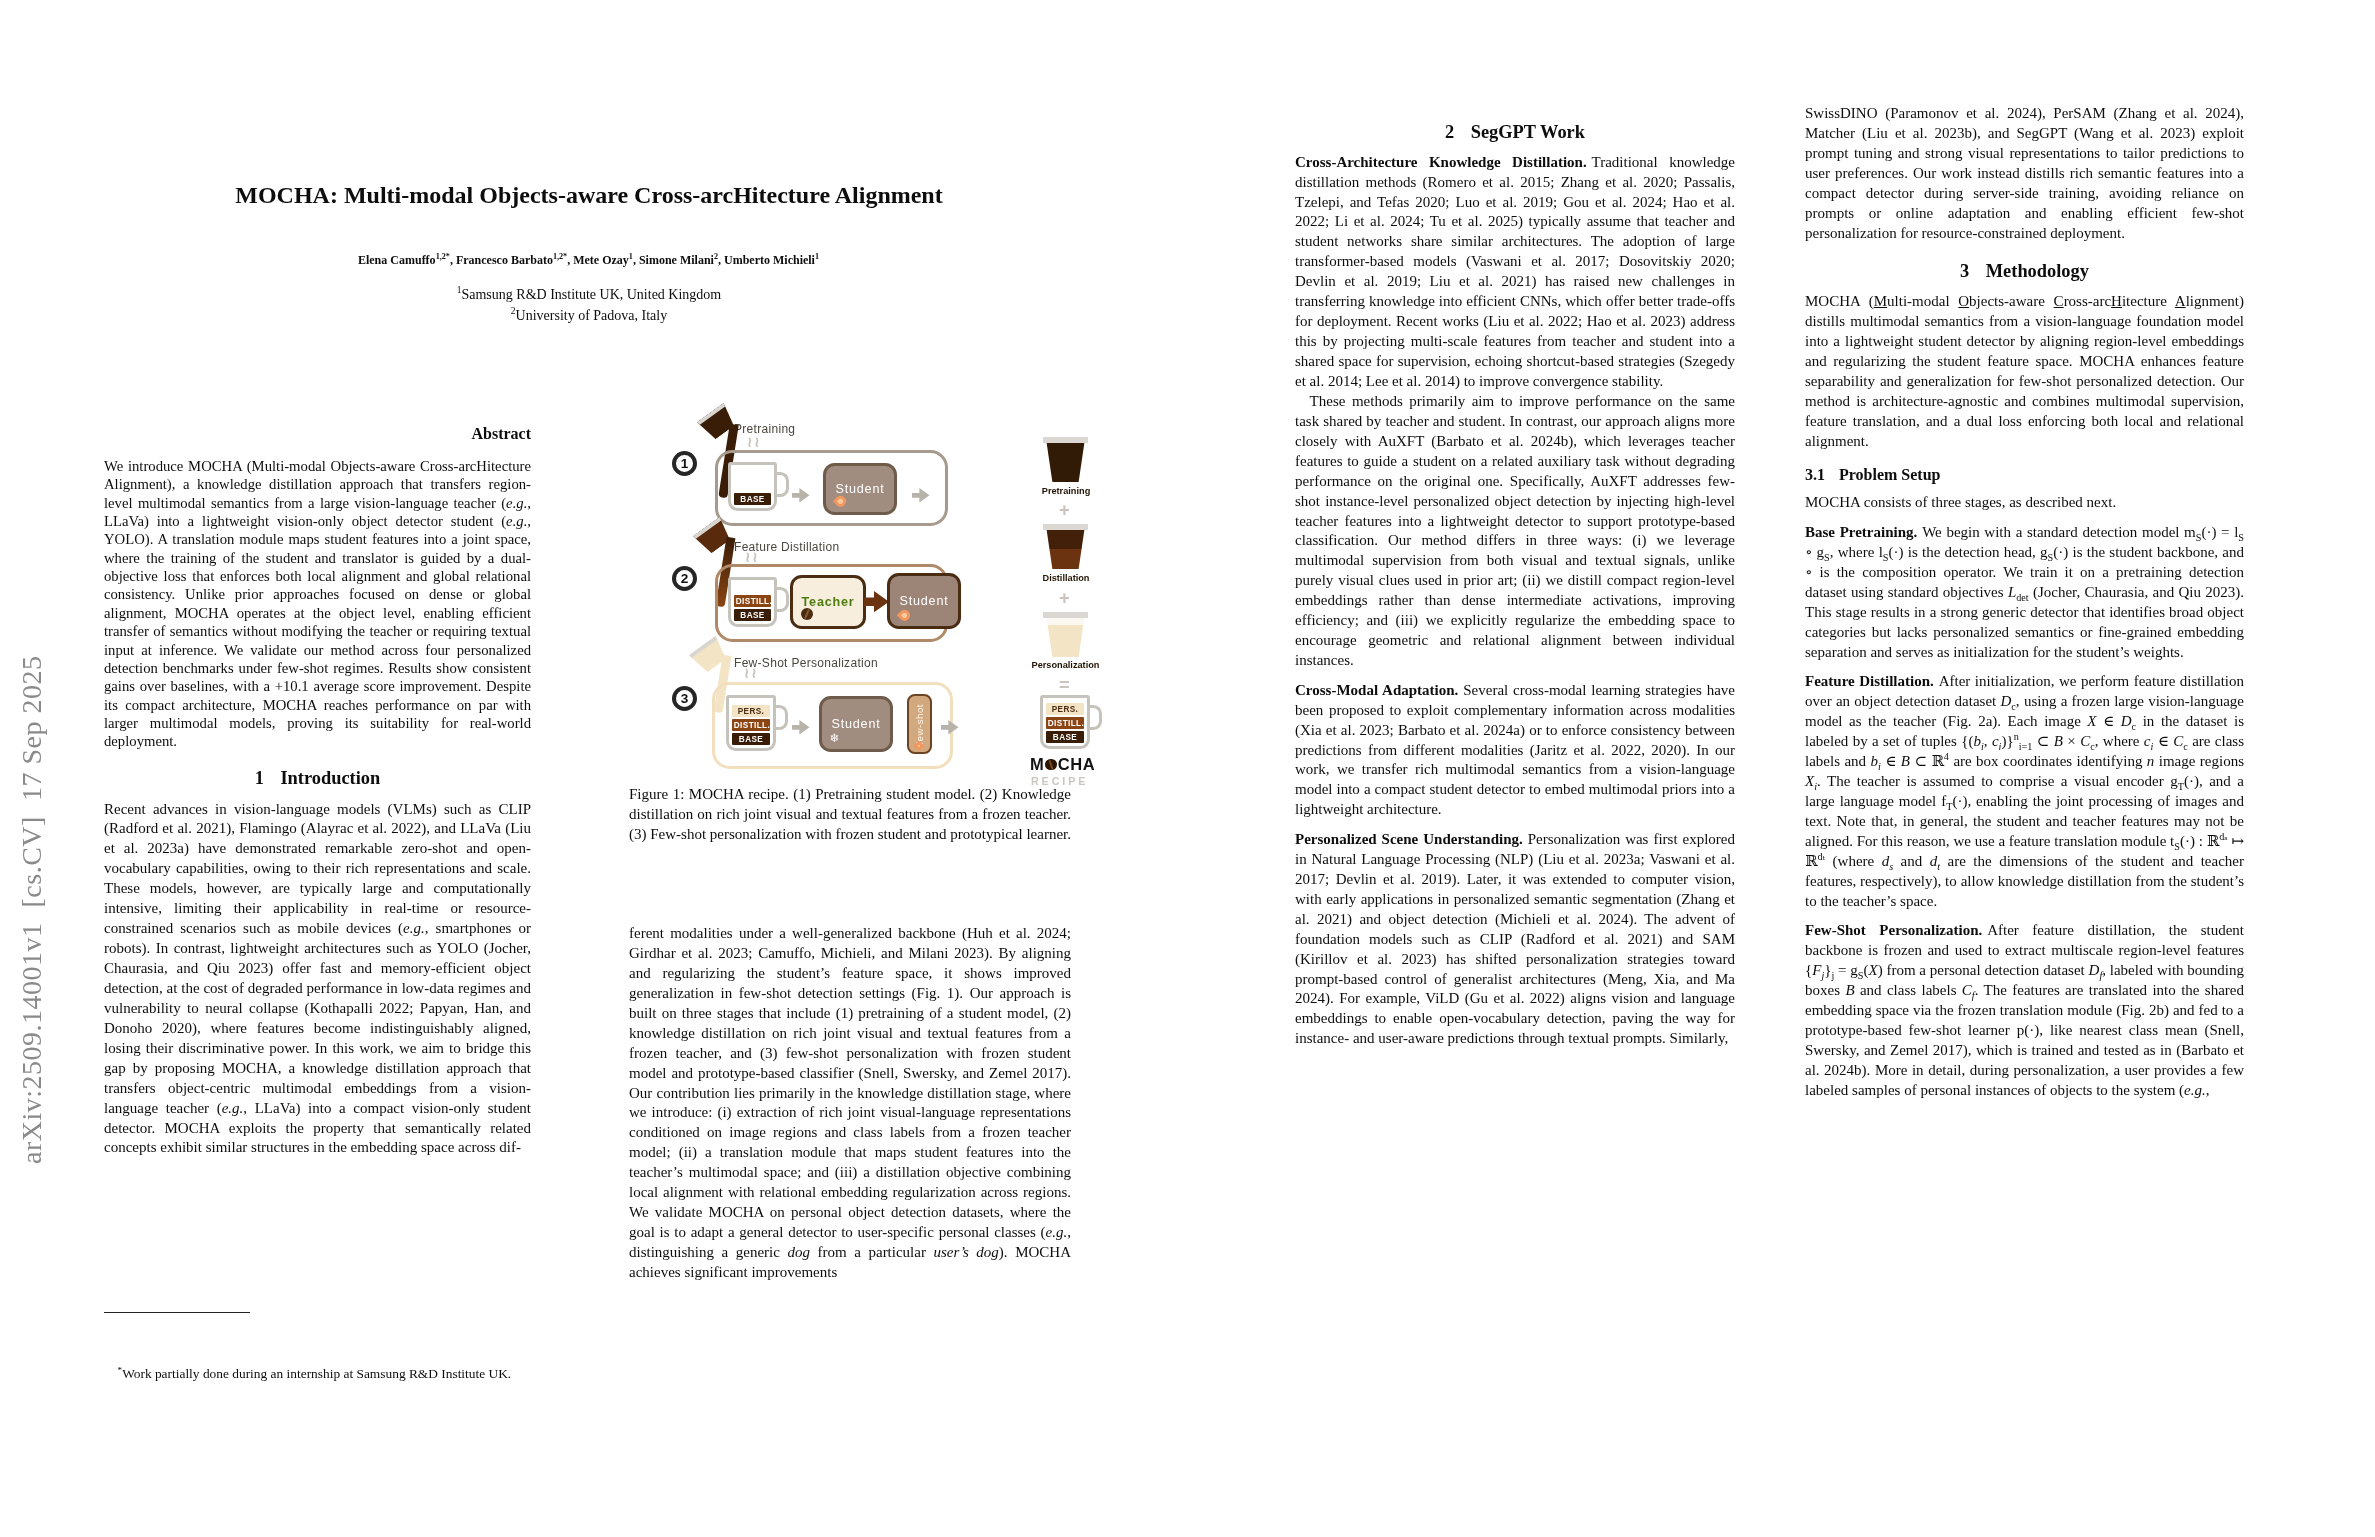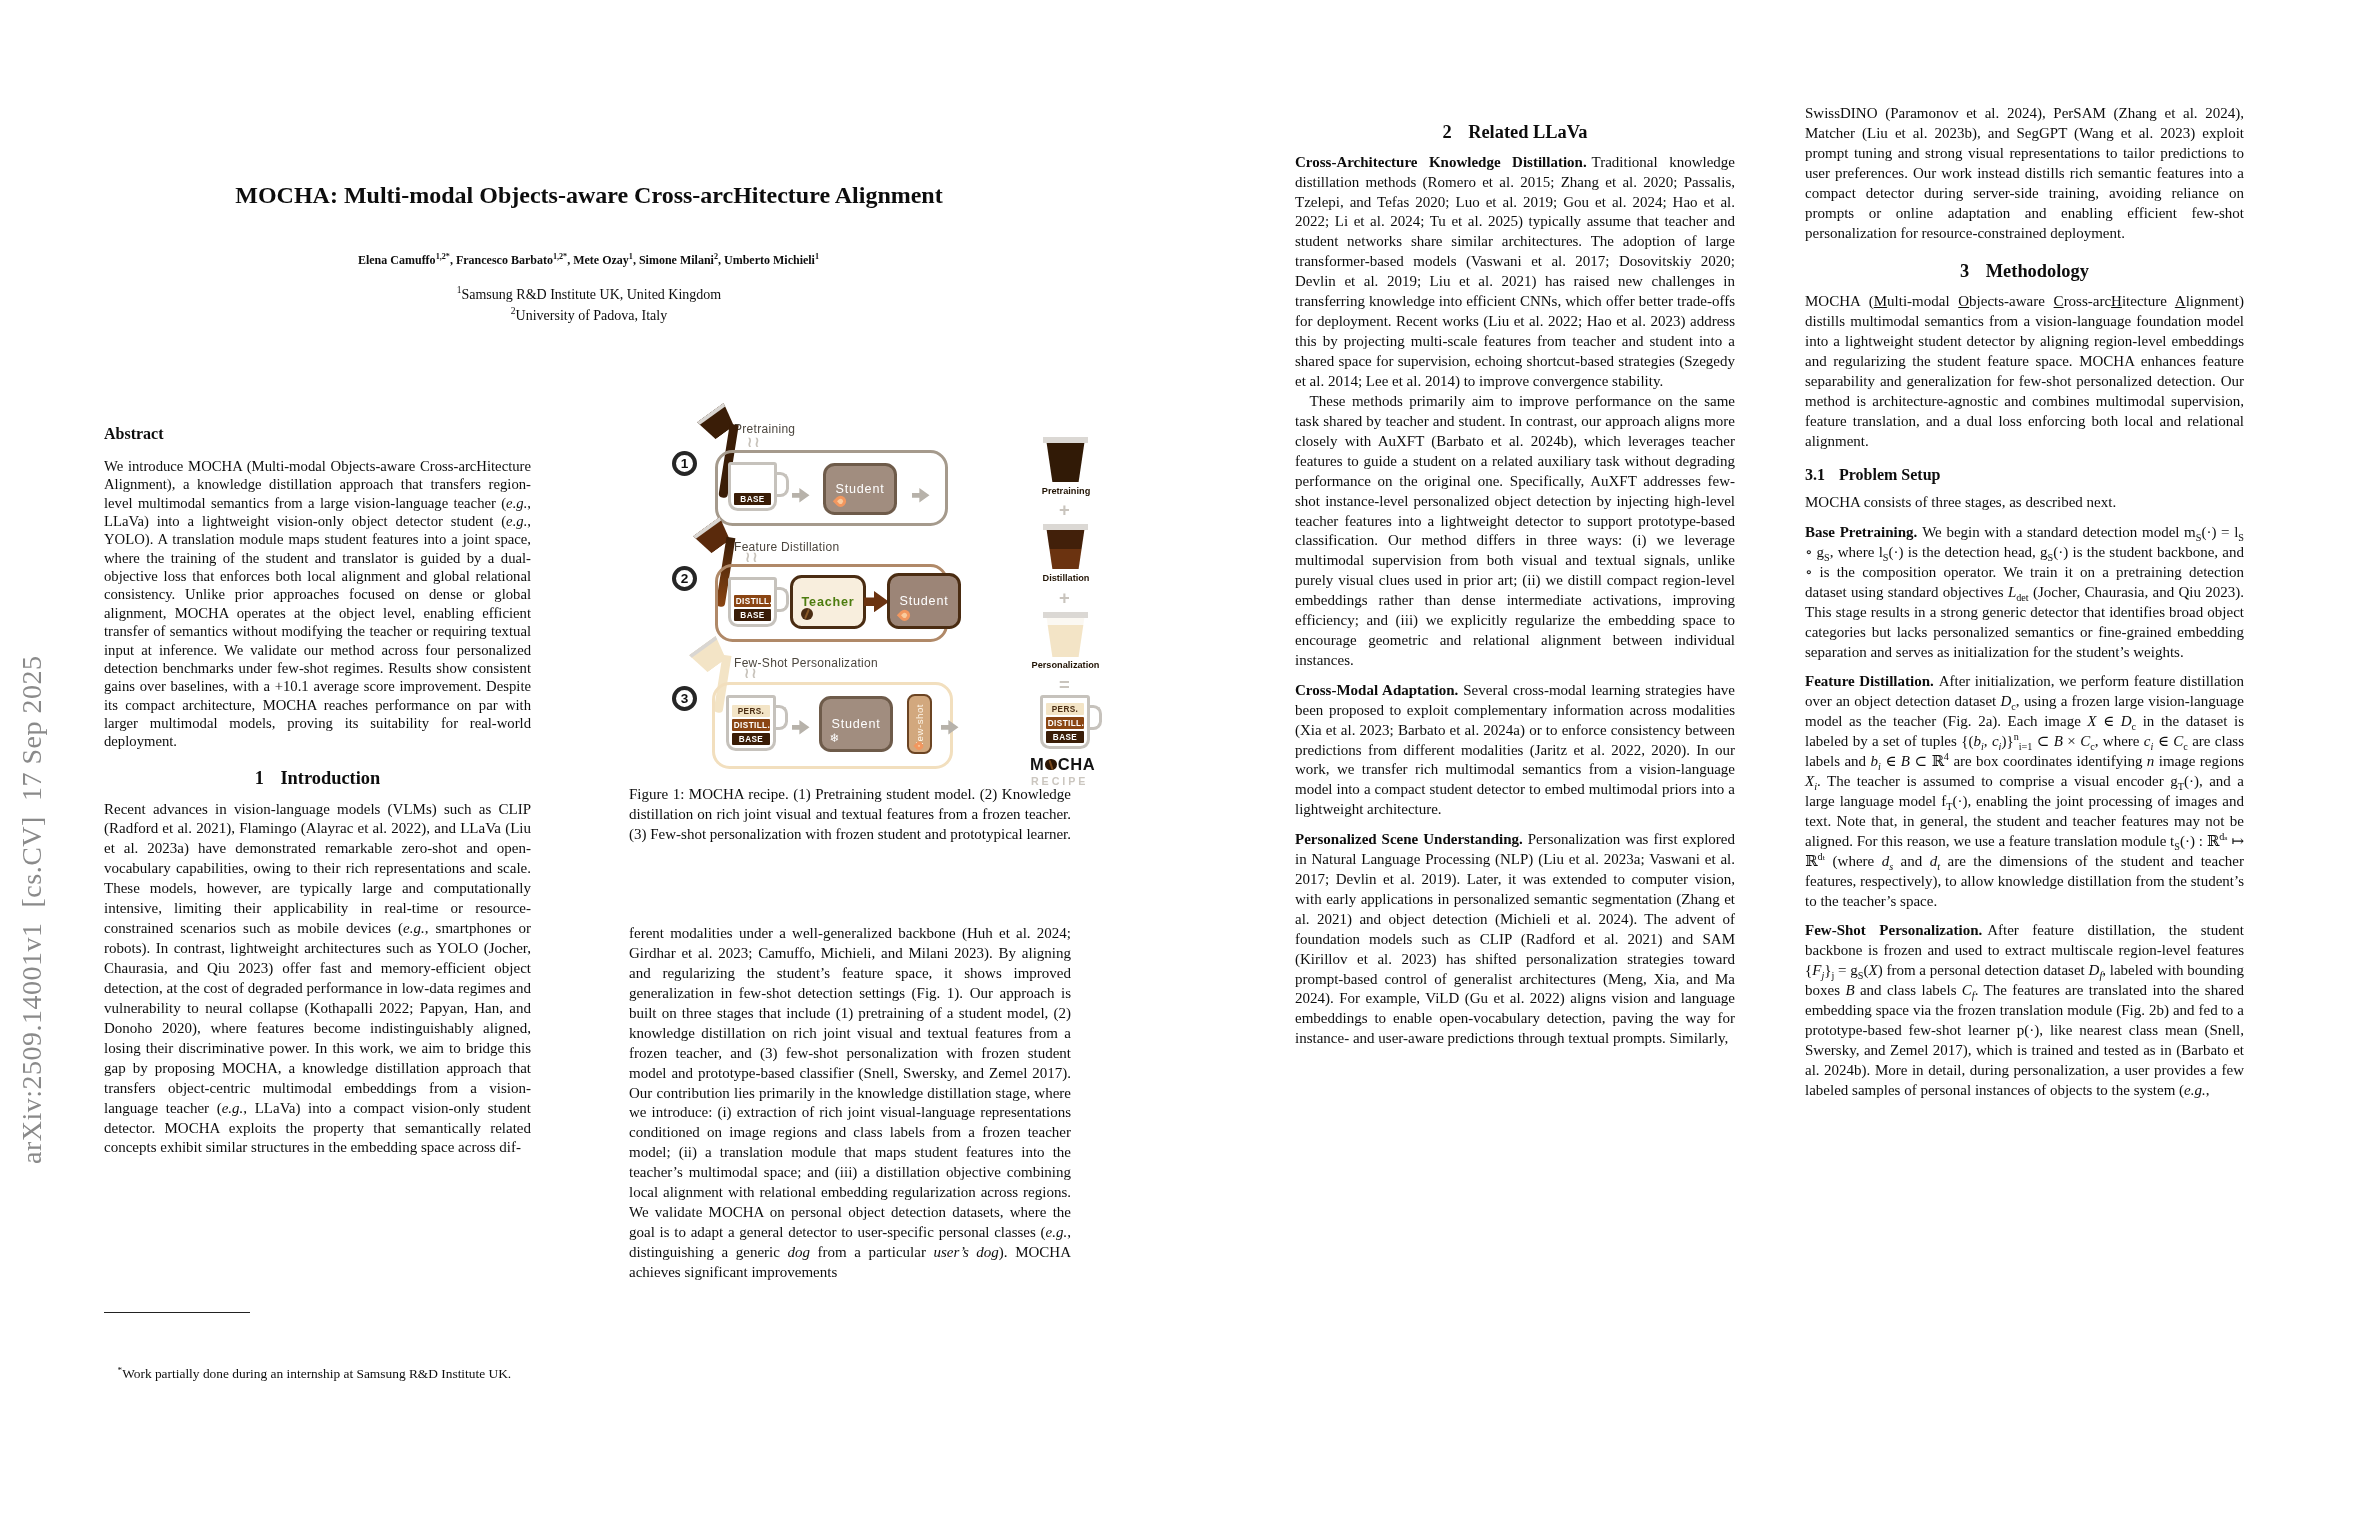--- a/index.html
+++ b/index.html
@@ -20,21 +20,21 @@
 
   
   .title{position:absolute;left:104px;top:182px;width:970px;text-align:center;font-size:24px;font-weight:bold;}
   .authors{position:absolute;left:84px;top:253px;width:1009px;text-align:center;font-size:12px;font-weight:bold;}
   .affil{position:absolute;left:104px;width:970px;text-align:center;font-size:14px;}
   .a1{top:287px;} .a2{top:308px;}
 
   
   .col{position:absolute;text-align:justify;font-size:15px;line-height:1.33;}
   .leftcol{left:104px;top:423px;width:427px;}
-  .abshead{text-align:left;font-weight:bold;font-size:16px;margin:0 0 12.6px 0;}
+  .abshead{text-align:right;font-weight:bold;font-size:16px;margin:0 0 12.6px 0;}
   .abstext{font-size:14.7px;line-height:1.25;}
   .h1{display:flex;justify-content:center;gap:16.5px;font-weight:bold;font-size:18.4px;margin:15.5px 0 8.7px 0;text-align:center;}
   .h2{display:flex;gap:14px;font-weight:bold;font-size:16px;margin:12.6px 0 7.8px 0;text-align:left;}
   .runin{margin-top:9.7px;}
   .indent{text-indent:14.6px;}
   .lead{font-weight:bold;padding-right:4.9px;}
 
   .fnrule{position:absolute;left:104px;top:1312px;width:146px;border-top:1.6px solid #222;}
   .fn{position:absolute;left:104px;top:1319px;width:427px;font-size:13.4px;line-height:1.3;text-align:justify;text-indent:13.6px;margin-top:46px;}
 
@@ -209,21 +209,21 @@
   <div class="col bodycont">
     <p>ferent modalities under a well-generalized backbone (Huh et al. 2024; Girdhar et al. 2023; Camuffo, Michieli, and Milani 2023). By aligning and regularizing the student’s feature space, it shows improved generalization in few-shot detection settings (Fig. 1). Our approach is built on three stages that include (1) pretraining of a student model, (2) knowledge distillation on rich joint visual and textual features from a frozen teacher, and (3) few-shot personalization with frozen student model and prototype-based classifier (Snell, Swersky, and Zemel 2017). Our contribution lies primarily in the knowledge distillation stage, where we introduce: (i) extraction of rich joint visual-language representations conditioned on image regions and class labels from a frozen teacher model; (ii) a translation module that maps student features into the teacher’s multimodal space; and (iii) a distillation objective combining local alignment with relational embedding regularization across regions. We validate MOCHA on personal object detection datasets, where the goal is to adapt a general detector to user-specific personal classes (<i>e.g.</i>, distinguishing a generic <i>dog</i> from a particular <i>user’s dog</i>). MOCHA achieves significant improvements</p>
   </div>
 </div>
 
 <div>
 
   <div class="col p2col1">
     <div class="h1">
       <span>2</span>
-      <span>Related LLaVa</span>
+      <span>SegGPT Work</span>
     </div>
     <p><span class="lead">Cross-Architecture Knowledge Distillation.</span><span>Traditional knowledge distillation methods (Romero et al. 2015; Zhang et al. 2020; Passalis, Tzelepi, and Tefas 2020; Luo et al. 2019; Gou et al. 2024; Hao et al. 2022; Li et al. 2024; Tu et al. 2025) typically assume that teacher and student networks share similar architectures. The adoption of large transformer-based models (Vaswani et al. 2017; Dosovitskiy 2020; Devlin et al. 2019; Liu et al. 2021) has raised new challenges in transferring knowledge into efficient CNNs, which offer better trade-offs for deployment. Recent works (Liu et al. 2022; Hao et al. 2023) address this by projecting multi-scale features from teacher and student into a shared space for supervision, echoing shortcut-based strategies (Szegedy et al. 2014; Lee et al. 2014) to improve convergence stability.</span></p>
     <p class="indent">These methods primarily aim to improve performance on the same task shared by teacher and student. In contrast, our approach aligns more closely with AuXFT (Barbato et al. 2024b), which leverages teacher features to guide a student on a related auxiliary task without degrading performance on the original one. Specifically, AuXFT addresses few-shot instance-level personalized object detection by injecting high-level teacher features into a lightweight detector to support prototype-based classification. Our method differs in three ways: (i) we leverage multimodal supervision from both visual and textual signals, unlike purely visual clues used in prior art; (ii) we distill compact region-level embeddings rather than dense intermediate activations, improving efficiency; and (iii) we explicitly regularize the embedding space to encourage geometric and relational alignment between individual instances.</p>
     <p class="runin"><span class="lead">Cross-Modal Adaptation.</span><span>Several cross-modal learning strategies have been proposed to exploit complementary information across modalities (Xia et al. 2023; Barbato et al. 2024a) or to enforce consistency between predictions from different modalities (Jaritz et al. 2022, 2020). In our work, we transfer rich multimodal semantics from a vision-language model into a compact student detector to embed multimodal priors into a lightweight architecture.</span></p>
     <p class="runin"><span class="lead">Personalized Scene Understanding.</span><span>Personalization was first explored in Natural Language Processing (NLP) (Liu et al. 2023a; Vaswani et al. 2017; Devlin et al. 2019). Later, it was extended to computer vision, with early applications in personalized semantic segmentation (Zhang et al. 2021) and object detection (Michieli et al. 2024). The advent of foundation models such as CLIP (Radford et al. 2021) and SAM (Kirillov et al. 2023) has shifted personalization strategies toward prompt-based control of generalist architectures (Meng, Xia, and Ma 2024). For example, ViLD (Gu et al. 2022) aligns vision and language embeddings to enable open-vocabulary detection, paving the way for instance- and user-aware predictions through textual prompts. Similarly,</span></p>
   </div>
 
   <div class="col p2col2">
     <p>SwissDINO (Paramonov et al. 2024), PerSAM (Zhang et al. 2024), Matcher (Liu et al. 2023b), and SegGPT (Wang et al. 2023) exploit prompt tuning and strong visual representations to tailor predictions to user preferences. Our work instead distills rich semantic features into a compact detector during server-side training, avoiding reliance on prompts or online adaptation and enabling efficient few-shot personalization for resource-constrained deployment.</p>
     <div class="h1">

